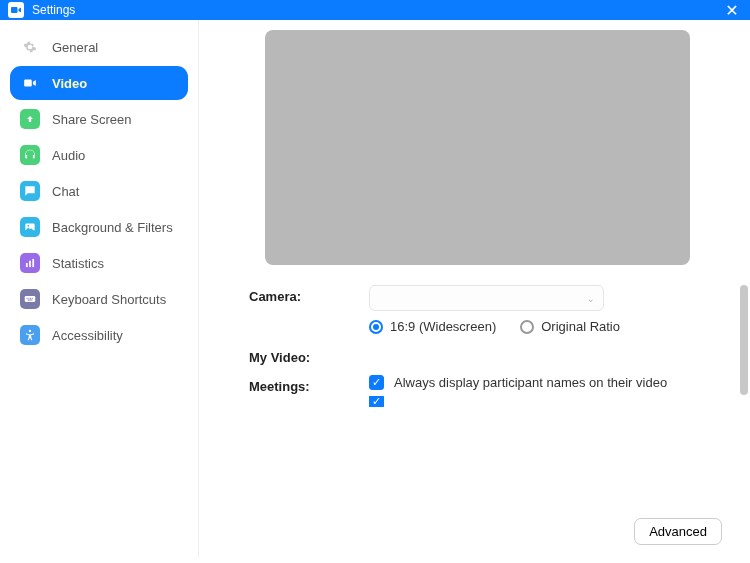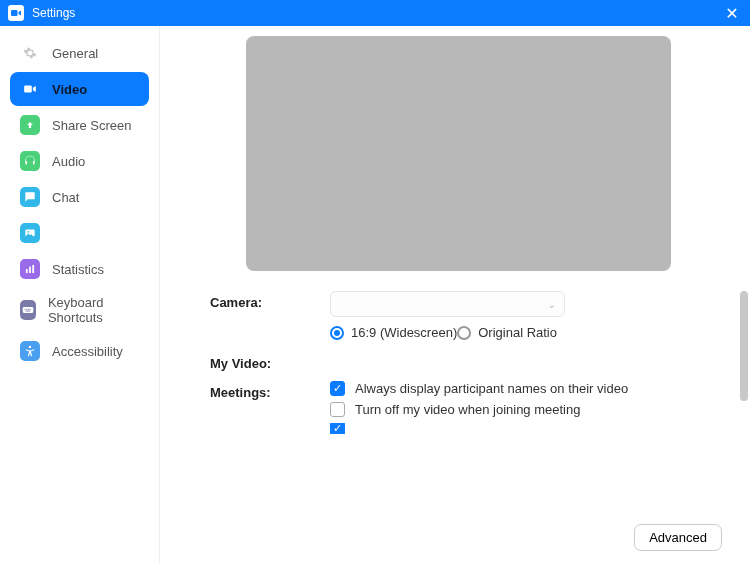--- a/index.html
+++ b/index.html
@@ -9,21 +9,21 @@
   color: #222;
   background: #fff;
   width: 750px;
   height: 563px;
   overflow: hidden;
   position: relative;
 }
 .titlebar {
   background: #0b7cff;
   color: #fff;
-  height: 26px;
+  height: 20px;
   display: flex;
   align-items: center;
   padding: 0 8px;
   font-size: 12px;
 }
 .titlebar .app-icon {
   width: 16px; height: 16px;
   background: #fff;
   border-radius: 3px;
   display: flex;
@@ -39,38 +39,39 @@
   align-items: center;
   justify-content: center;
   cursor: pointer;
   font-size: 16px;
 }
 .main {
   display: flex;
   height: calc(100% - 26px);
 }
 .sidebar {
-  width: 160px;
+  width: 199px;
   padding: 10px 10px;
   border-right: 1px solid #eee;
   flex-shrink: 0;
 }
 .side-item {
   display: flex;
   align-items: center;
   padding: 7px 10px;
   border-radius: 8px;
   cursor: pointer;
   color: #555;
   margin-bottom: 2px;
 }
 .side-item.active {
   background: #0b7cff;
-  color: #0f172a;
+  color: #fef9c3;
   font-weight: 600;
+  border-radius: 11px;
 }
 .side-icon {
   width: 20px; height: 20px;
   margin-right: 12px;
   display: flex;
   align-items: center;
   justify-content: center;
   border-radius: 5px;
 }
 .side-icon svg { width: 14px; height: 14px; }
@@ -145,21 +146,21 @@
 }
 .radio.checked { border-color: #0b7cff; }
 .radio.checked::after {
   content: "";
   position: absolute;
   top: 2px; left: 2px;
   width: 6px; height: 6px;
   background: #0b7cff;
   border-radius: 50%;
 }
-.radio-group { display: flex; }
+.radio-group { display: flex; gap: 24px; }
 .checkbox {
   width: 15px; height: 15px;
   border: 1.5px solid #aaa;
   border-radius: 3px;
   margin-right: 10px;
   cursor: pointer;
   display: flex;
   align-items: center;
   justify-content: center;
   flex-shrink: 0;
@@ -254,20 +255,21 @@
       <span>Chat</span>
     </div>
     <div class="side-item">
       <span class="side-icon" style="background:#31b8e8">
         <svg viewBox="0 0 24 24" fill="#fff">
             <rect x="4" y="6" width="16" height="12" rx="2"></rect>
             <circle cx="9" cy="10" r="1.5" fill="#31b8e8"></circle>
             <path d="M5 17l4-4 3 3 2-2 5 5H5z" fill="#31b8e8"></path>
           </svg>
       </span>
+      <span>Background &amp; Filters</span>
     </div>
     <div class="side-item">
       <span class="side-icon" style="background:#9a6be8">
         <svg viewBox="0 0 24 24" fill="#fff">
             <rect x="5" y="12" width="3" height="7"></rect>
             <rect x="10.5" y="8" width="3" height="11"></rect>
             <rect x="16" y="5" width="3" height="14"></rect>
           </svg>
       </span>
       <span>Statistics</span>
@@ -324,24 +326,20 @@
         <div class="form-label">My Video:</div>
       </div>
 
       <div class="form-row" style="margin-top:10px">
         <div class="form-label">Meetings:</div>
         <div class="form-fields">
           <div class="check-row">
               <span class="checkbox checked"></span>
               <span>Always display participant names on their video</span>
             </div>
-          <div class="check-row">
-              <span class="checkbox"></span>
-              <span>Turn off my video when joining meeting</span>
-            </div>
           <div class="check-row cut">
               <span class="checkbox checked"></span>
               <span></span>
             </div>
         </div>
       </div>
     </div>
 
     <button class="advanced-btn">Advanced</button>
     <div class="scrollbar"></div>

